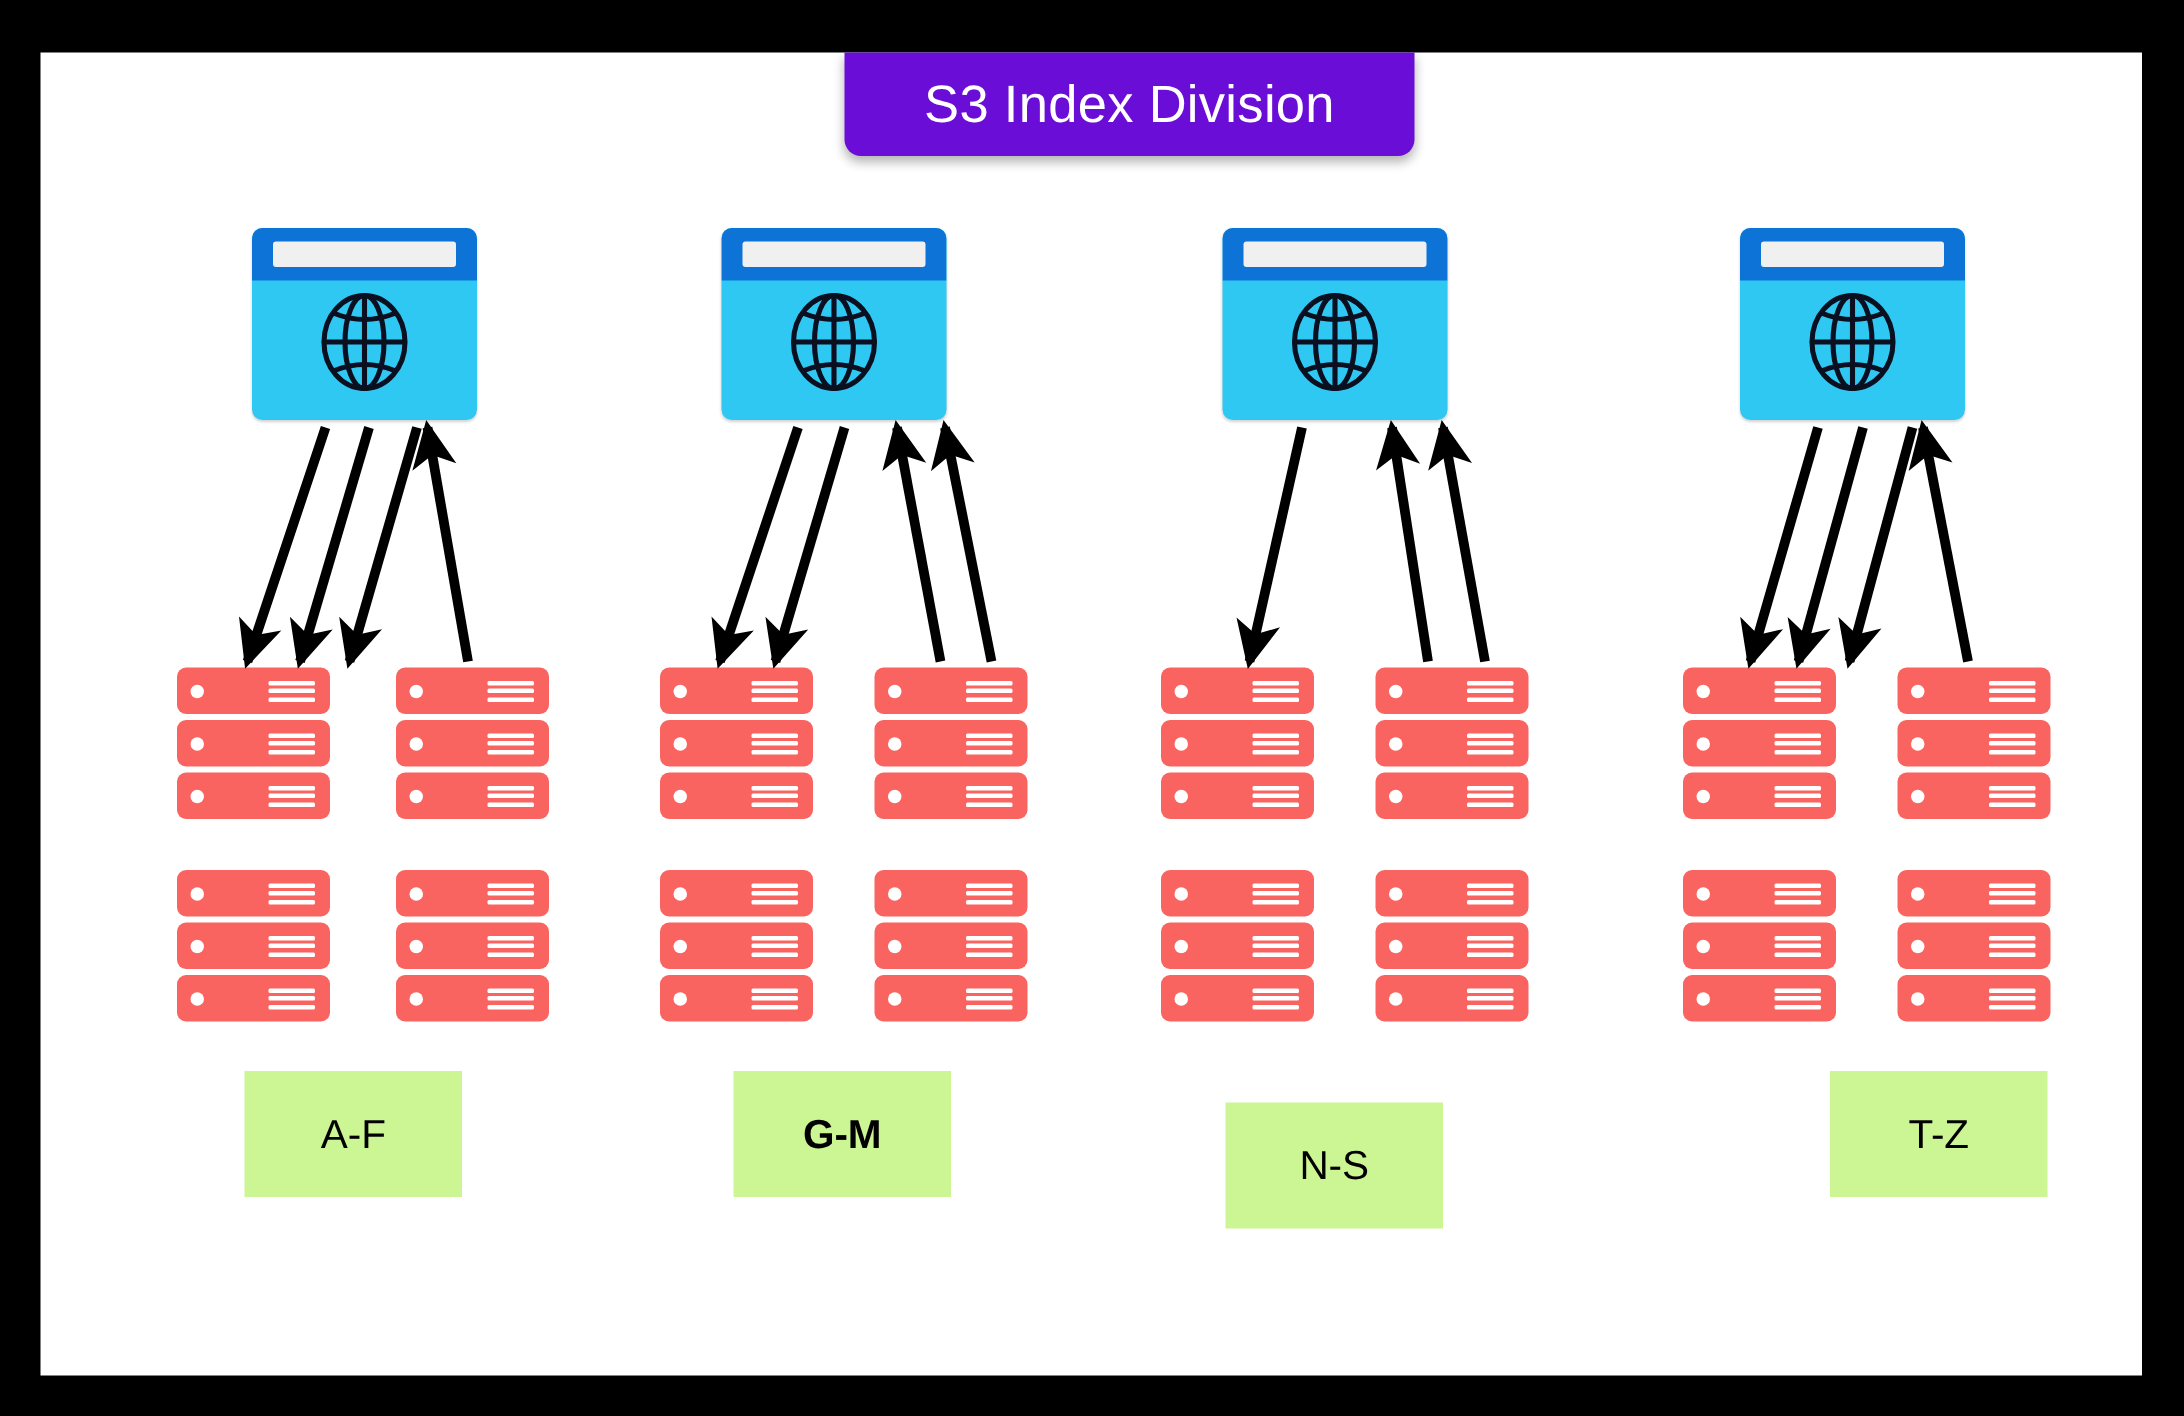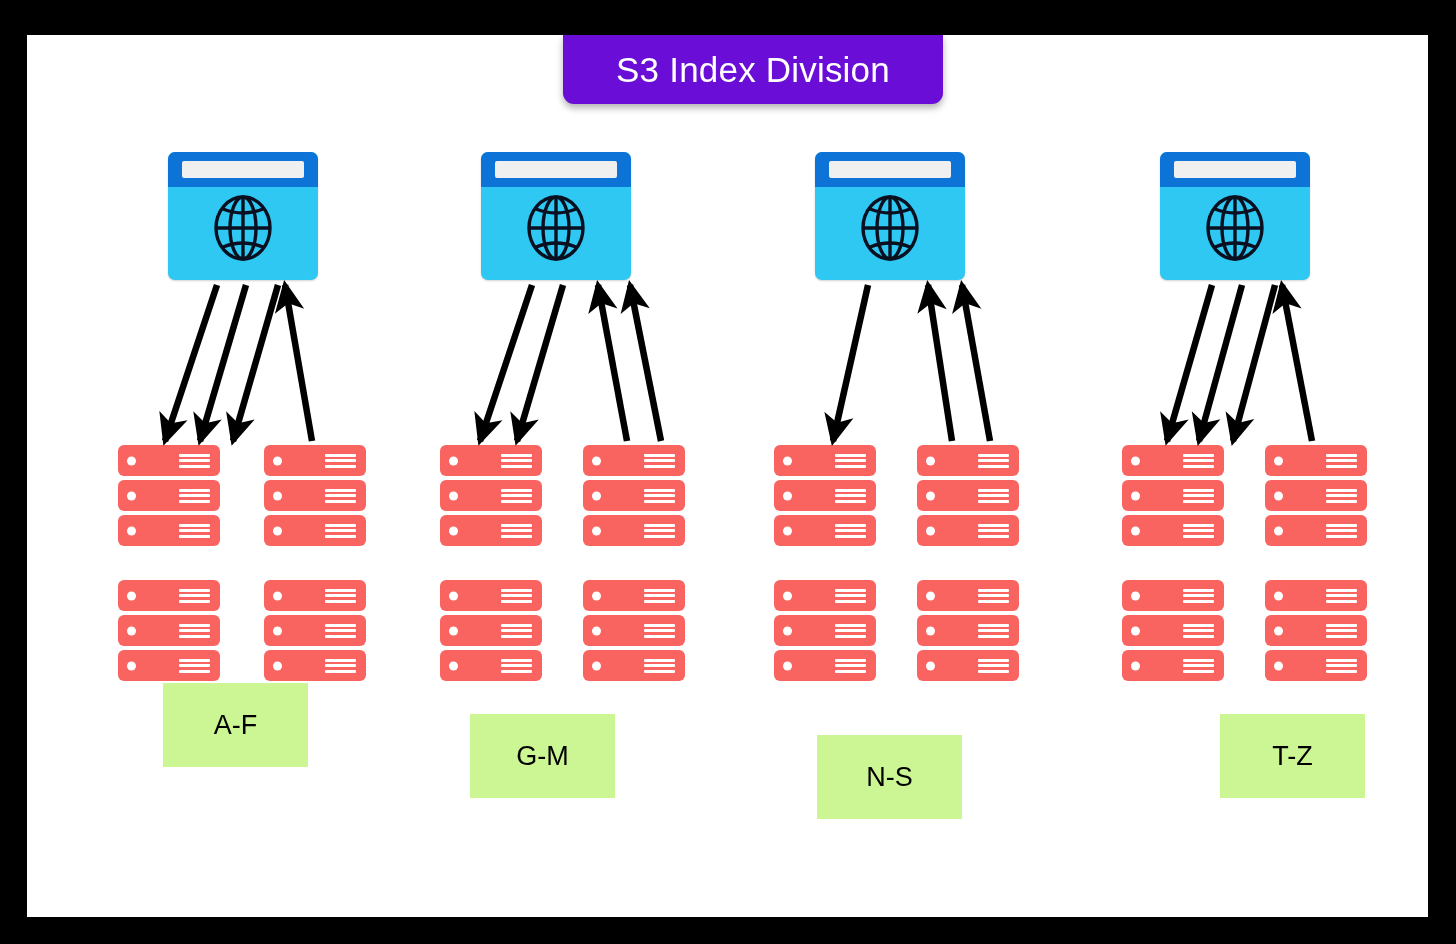--- a/index.html
+++ b/index.html
@@ -639,24 +639,24 @@
       <div class="srv">
           <span class="dot"></span>
           <span class="lines">
             <i></i>
             <i></i>
             <i></i>
           </span>
         </div>
     </div>
 
-    <div class="range-box" style="left:136px;  top:648px;">
+    <div class="range-box" style="left:136px;  top:679px;">
       <span class="txt">A-F</span>
     </div>
-    <div class="range-box" style="left:443px;  top:679px;">
+    <div class="range-box" style="left:462px;  top:679px;font-weight:bold;">
       <span class="txt">G-M</span>
     </div>
     <div class="range-box" style="left:790px;  top:700px;">
       <span class="txt">N-S</span>
     </div>
     <div class="range-box" style="left:1153px; top:679px;margin-left:40px;">
       <span class="txt">T-Z</span>
     </div>
 
     <svg id="arrows" viewBox="0 0 1401 882">

